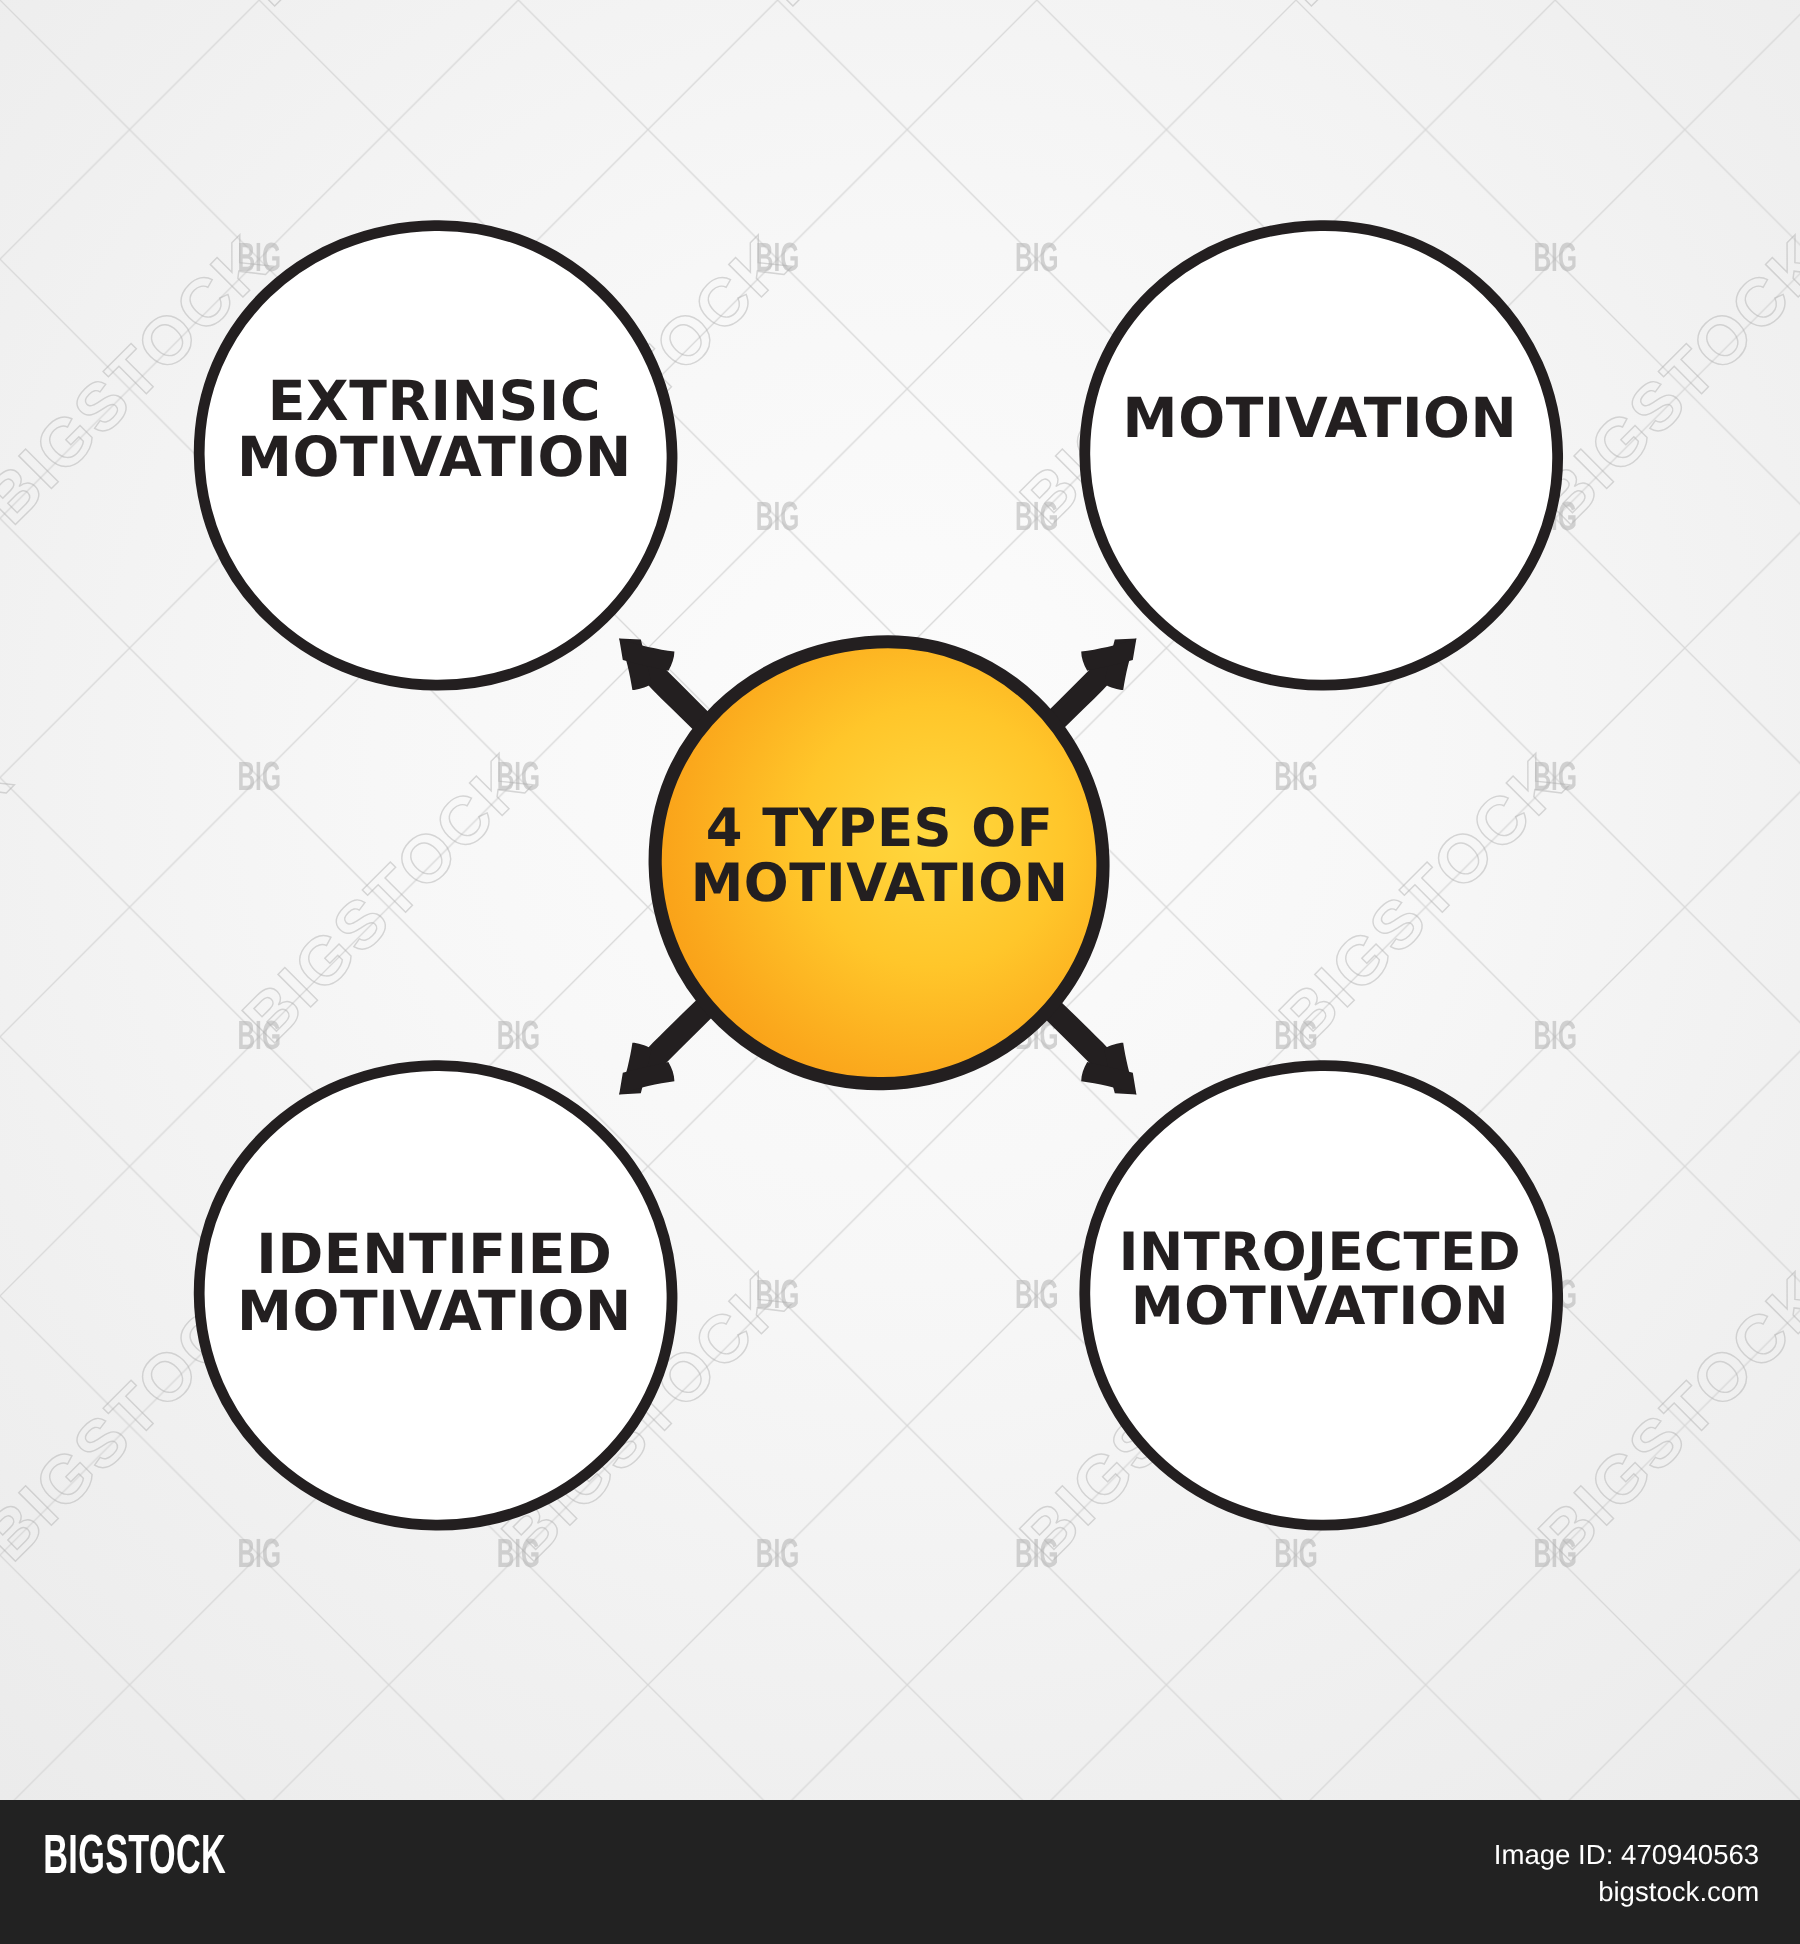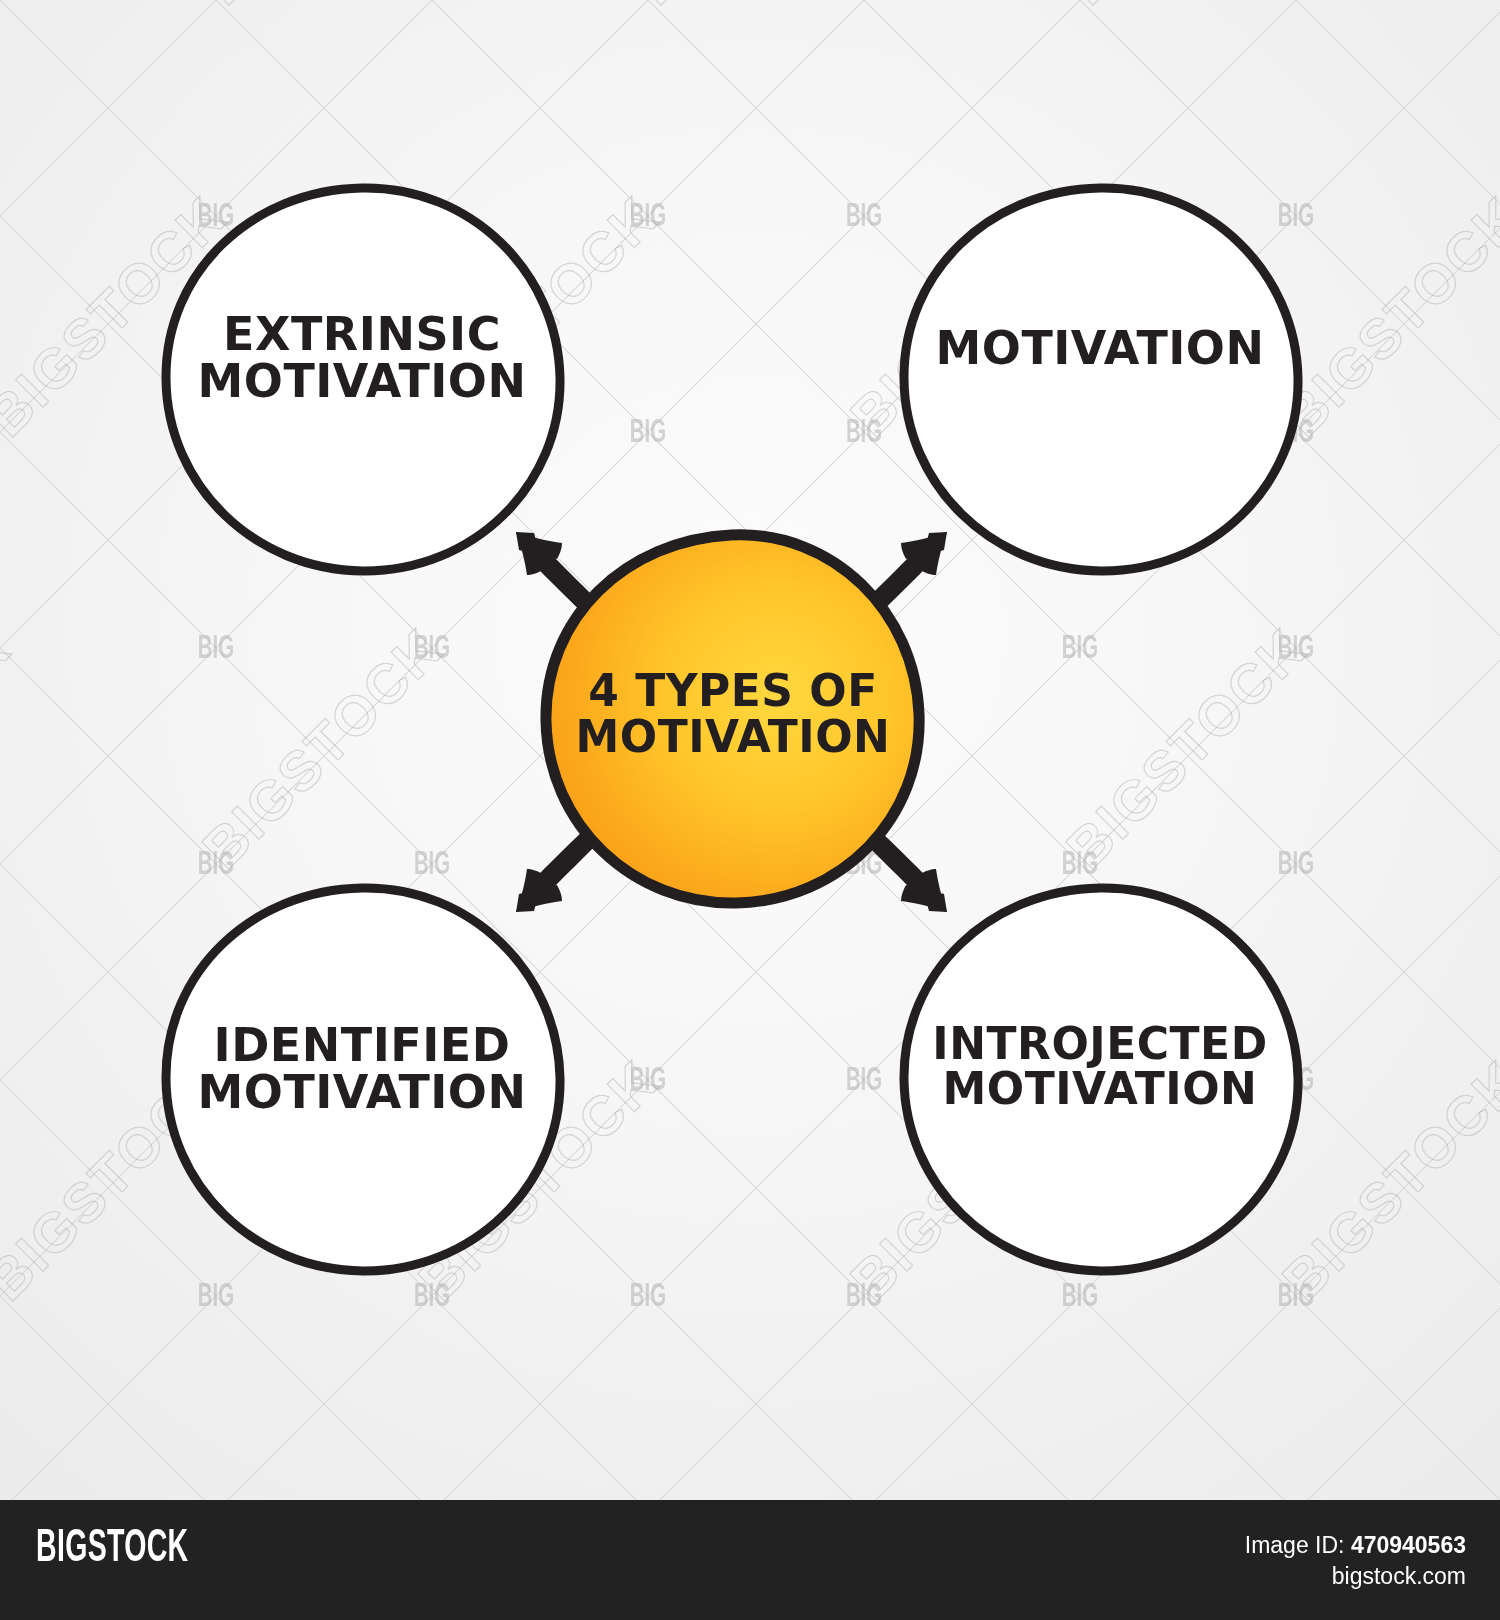--- a/index.html
+++ b/index.html
@@ -88,21 +88,21 @@
   }
   #credit {
     text-align: right;
     color: #ffffff;
     line-height: 1.35;
     font-size: 23px;
     font-family: "Liberation Sans", sans-serif;
     padding-top: 8px;
   }
   #credit .idrow { white-space: nowrap; }
-  #credit .idnum { font-weight: bold; }
+  #credit .idnum { font-weight: normal; }
   #credit .site { display: block; }
 </style>
 </head>
 <body>
 
 <div id="stage">
 
   <div id="artboard">
 
     <svg id="wmSvg" viewBox="0 0 1500 1500" xmlns="http://www.w3.org/2000/svg">

